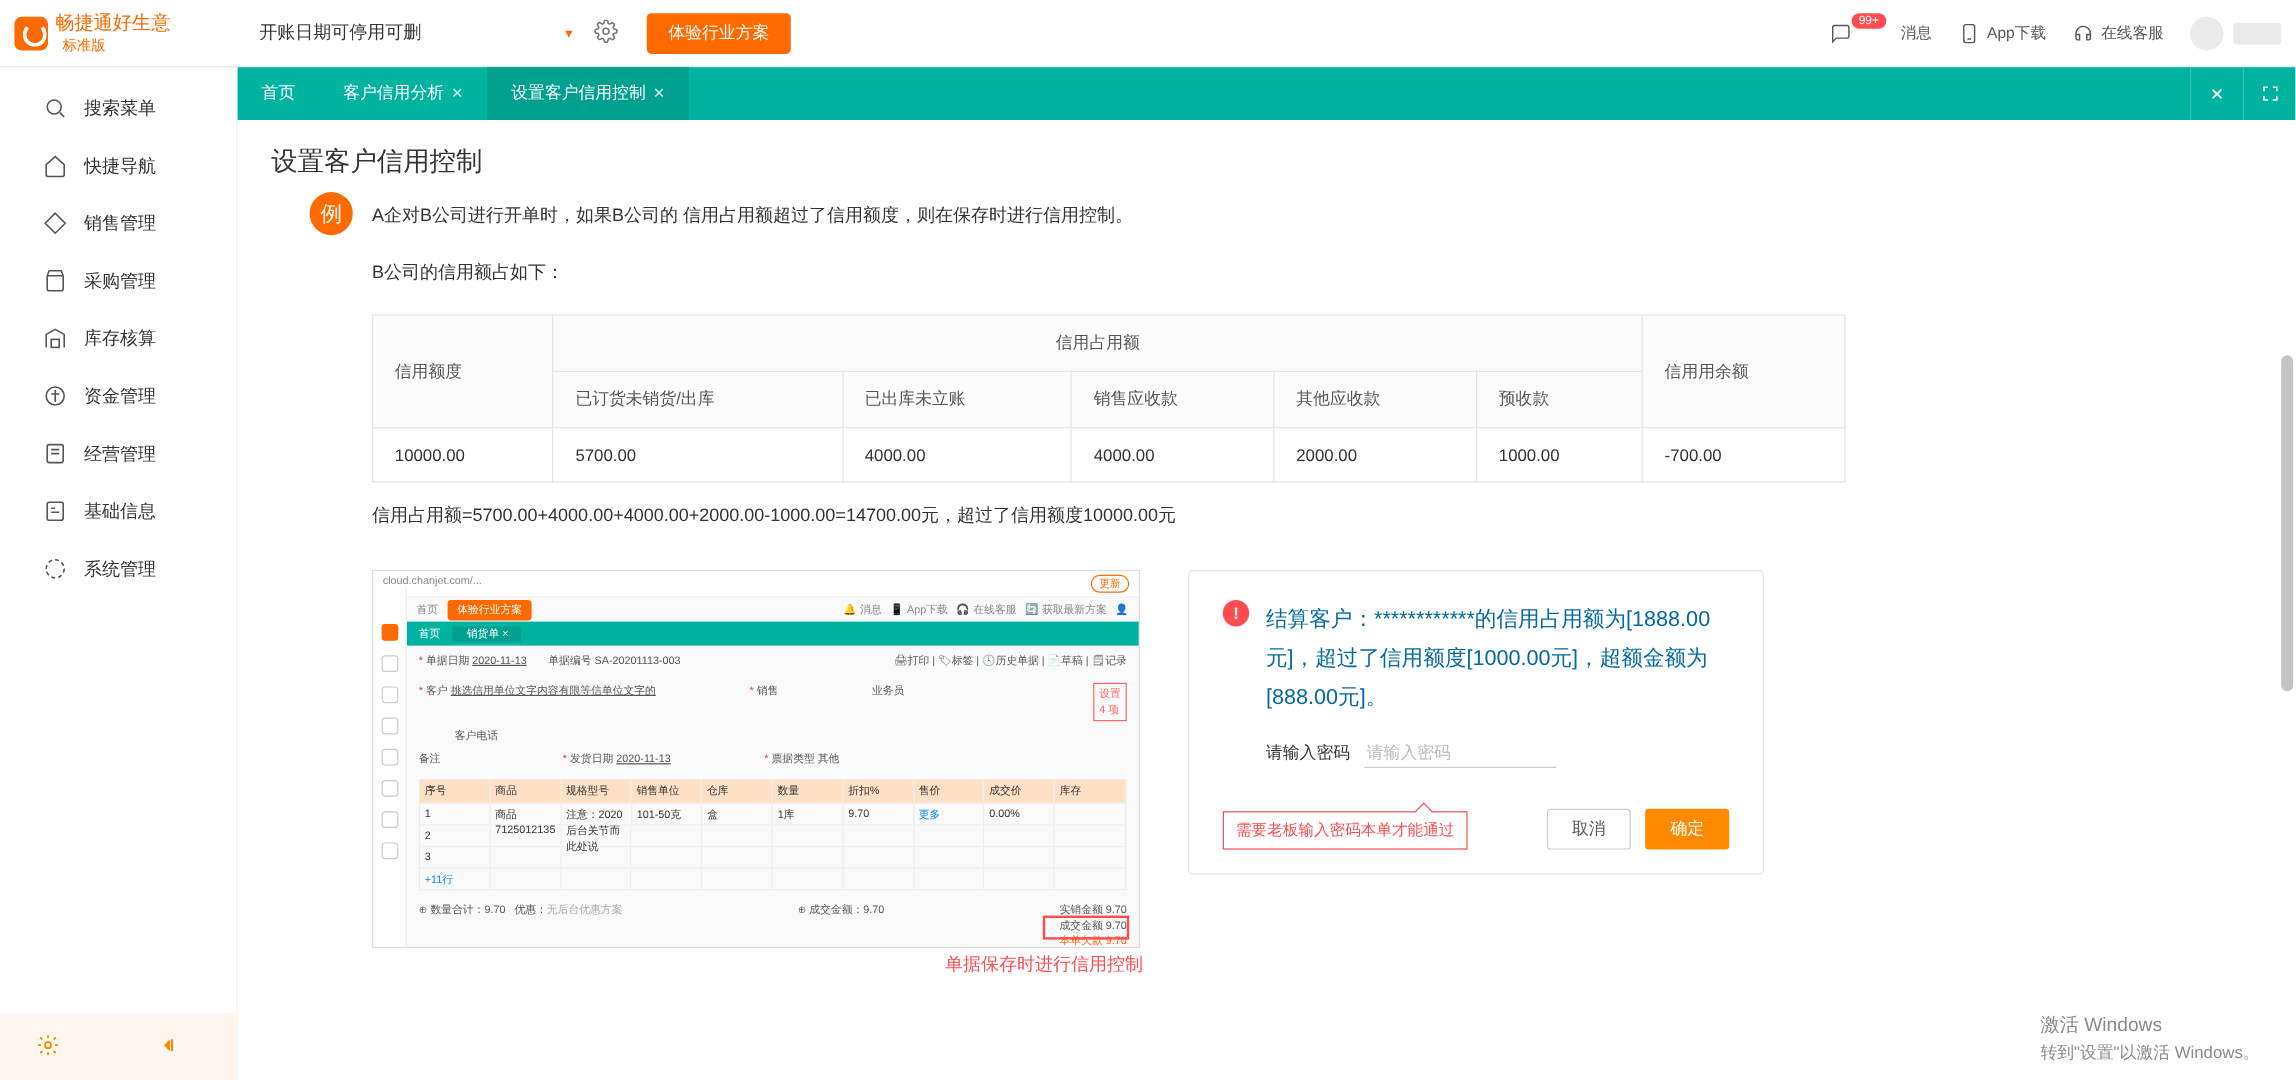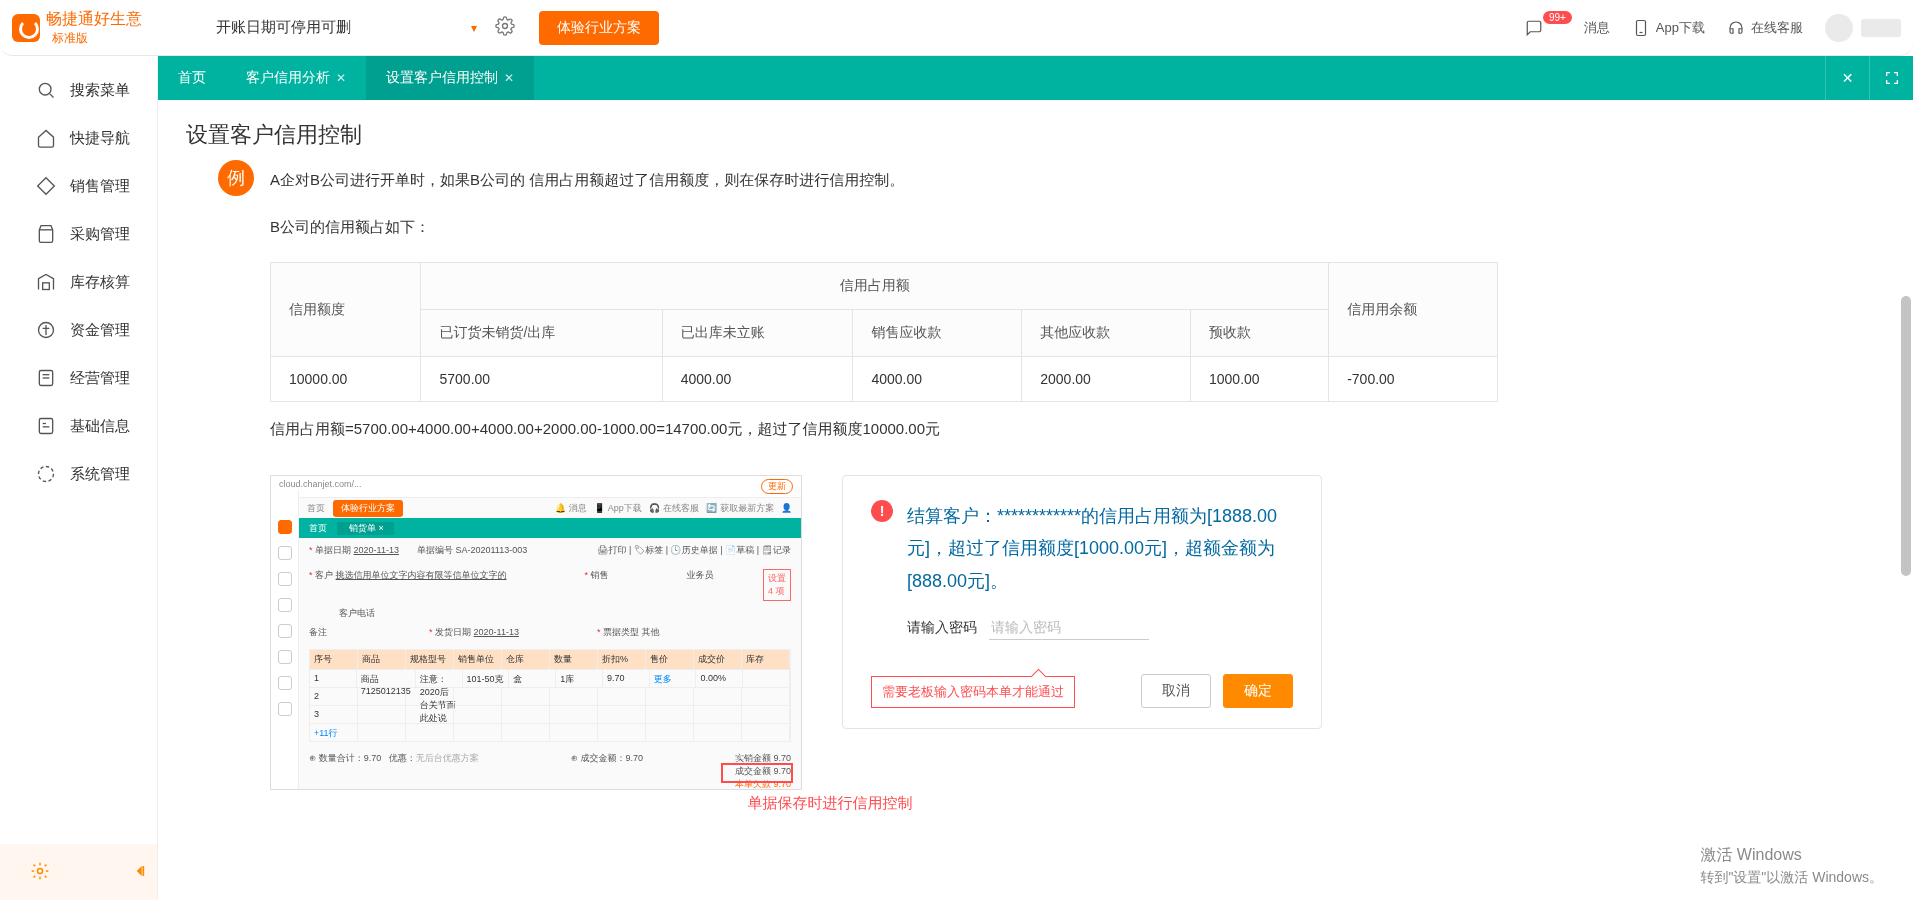--- a/index.html
+++ b/index.html
@@ -1,39 +1,39 @@
 <!DOCTYPE html>
 <html><head>
 <meta charset="utf-8">
 <style>
 * { margin: 0; padding: 0; box-sizing: border-box; }
 body { font-family: "Microsoft YaHei", -apple-system, sans-serif; font-size: 14px; color: #333; background: #fff; overflow: hidden; }
 
 .app { display: flex; flex-direction: column; height: 900px; width: 1913px; }
 
 
-.header { height: 56px; display: flex; align-items: center; border-bottom: 1px solid #e8e8e8; padding: 0 12px; border-radius: 13px; }
+.header { height: 56px; display: flex; align-items: center; border-bottom: 1px solid #e8e8e8; padding: 0 12px; }
 .logo-area { display: flex; align-items: center; width: 180px; }
 .logo-mark { width: 28px; height: 28px; background: #ff6a00; border-radius: 6px; position: relative; margin-right: 6px; }
 .logo-mark::after { content: ""; position: absolute; left: 7px; top: 5px; width: 14px; height: 14px; border: 3px solid #fff; border-radius: 50%; border-top-color: transparent; }
 .logo-text { font-size: 16px; color: #ff6a00; font-weight: 500; white-space: nowrap; }
 .edition-tag { color: #ff6a00; font-size: 12px; margin-left: 6px; }
 .header-select { margin-left: 24px; display: flex; align-items: center; color: #333; font-size: 15px; }
 .header-select .chev { color: #ff6a00; margin-left: 120px; font-size: 12px; }
 .gear-btn { margin-left: 18px; color: #666; }
 .action-btn { margin-left: 24px; background: #ff6a00; color: #fff; border: none; border-radius: 4px; padding: 8px 18px; font-size: 14px; cursor: pointer; }
 .header-right { margin-left: auto; display: flex; align-items: center; gap: 22px; color: #555; }
 .hr-item { display: flex; align-items: center; gap: 6px; font-size: 13px; cursor: pointer; }
 .badge { background: #ff4d4f; color: #fff; font-size: 10px; border-radius: 10px; padding: 1px 6px; position: relative; top: -10px; left: -6px; }
 .avatar { width: 28px; height: 28px; background: #eaeaea; border-radius: 50%; }
 .avatar-name { width: 40px; height: 18px; background: #eaeaea; border-radius: 3px; }
 
 
 .body { flex: 1; display: flex; min-height: 0; }
-.sidebar { width: 158px; border-right: 1px solid #eee; display: flex; flex-direction: column; }
+.sidebar { width: 198px; border-right: 1px solid #eee; display: flex; flex-direction: column; }
 .side-list { flex: 1; padding-top: 10px; }
 .side-item { display: flex; align-items: center; gap: 14px; padding: 14px 18px 14px 36px; color: #333; font-size: 15px; cursor: pointer; }
 .side-item svg, .side-icon { width: 20px; height: 20px; stroke: #555; fill: none; flex-shrink: 0; }
 .side-footer { height: 56px; background: #fff6ef; display: flex; align-items: center; gap: 80px; padding: 0 30px; }
 .side-footer span { color: #ff8a00; cursor: pointer; }
 
 
 .main { flex: 1; display: flex; flex-direction: column; min-width: 0; }
 .tabs-bar { height: 44px; background: #00b3a1; display: flex; align-items: stretch; color: #fff; }
 .tab { display: flex; align-items: center; padding: 0 20px; font-size: 14px; cursor: pointer; gap: 6px; }
@@ -54,21 +54,21 @@
 
 .credit-table { width: 1228px; margin-left: 52px; border-collapse: collapse; font-size: 14px; }
 .credit-table th, .credit-table td { border: 1px solid #e4e4e4; padding: 14px 18px; text-align: left; color: #333; }
 .credit-table th { font-weight: 400; background: #fcfcfc; color: #555; }
 .credit-table th.group { text-align: center; }
 .neg { color: #ff4d4f; }
 .formula { margin-left: 52px; margin-top: 18px; font-size: 15px; color: #333; }
 
 
 .illus-row { display: flex; gap: 40px; margin-left: 52px; margin-top: 36px; align-items: flex-start; }
-.screenshot-box { width: 532px; height: 315px; border: 1px solid #ddd; background: #fafafa; position: relative; overflow: hidden; font-size: 9px; }
+.screenshot-box { width: 640px; height: 315px; border: 1px solid #ddd; background: #fafafa; position: relative; overflow: hidden; font-size: 9px; }
 .ss-url { background: #fff; border-bottom: 1px solid #eee; padding: 3px 8px; color: #888; display:flex; justify-content:space-between; }
 .ss-left { width: 28px; background:#fff; border-right:1px solid #eee; position:absolute; left:0; top:14px; bottom:0; display:flex; flex-direction:column; align-items:center; gap:12px; padding-top:30px;}
 .ss-left .dot{ width:14px;height:14px;border:1px solid #ccc; border-radius:3px;}
 .ss-left .dot.o{ background:#ff6a00; border-color:#ff6a00;}
 .ss-main { margin-left:28px; }
 .ss-top { height:20px; display:flex; align-items:center; padding:0 8px; color:#888; }
 .ss-top .pill{ background:#ff6a00;color:#fff;padding:2px 8px;border-radius:3px;margin-left:8px;}
 .ss-tabs { height:20px; background:#00b3a1; display:flex; color:#fff; align-items:center;}
 .ss-tabs span{padding:0 10px;}
 .ss-tabs span.a{background:#00a090;padding-left:12px;}

